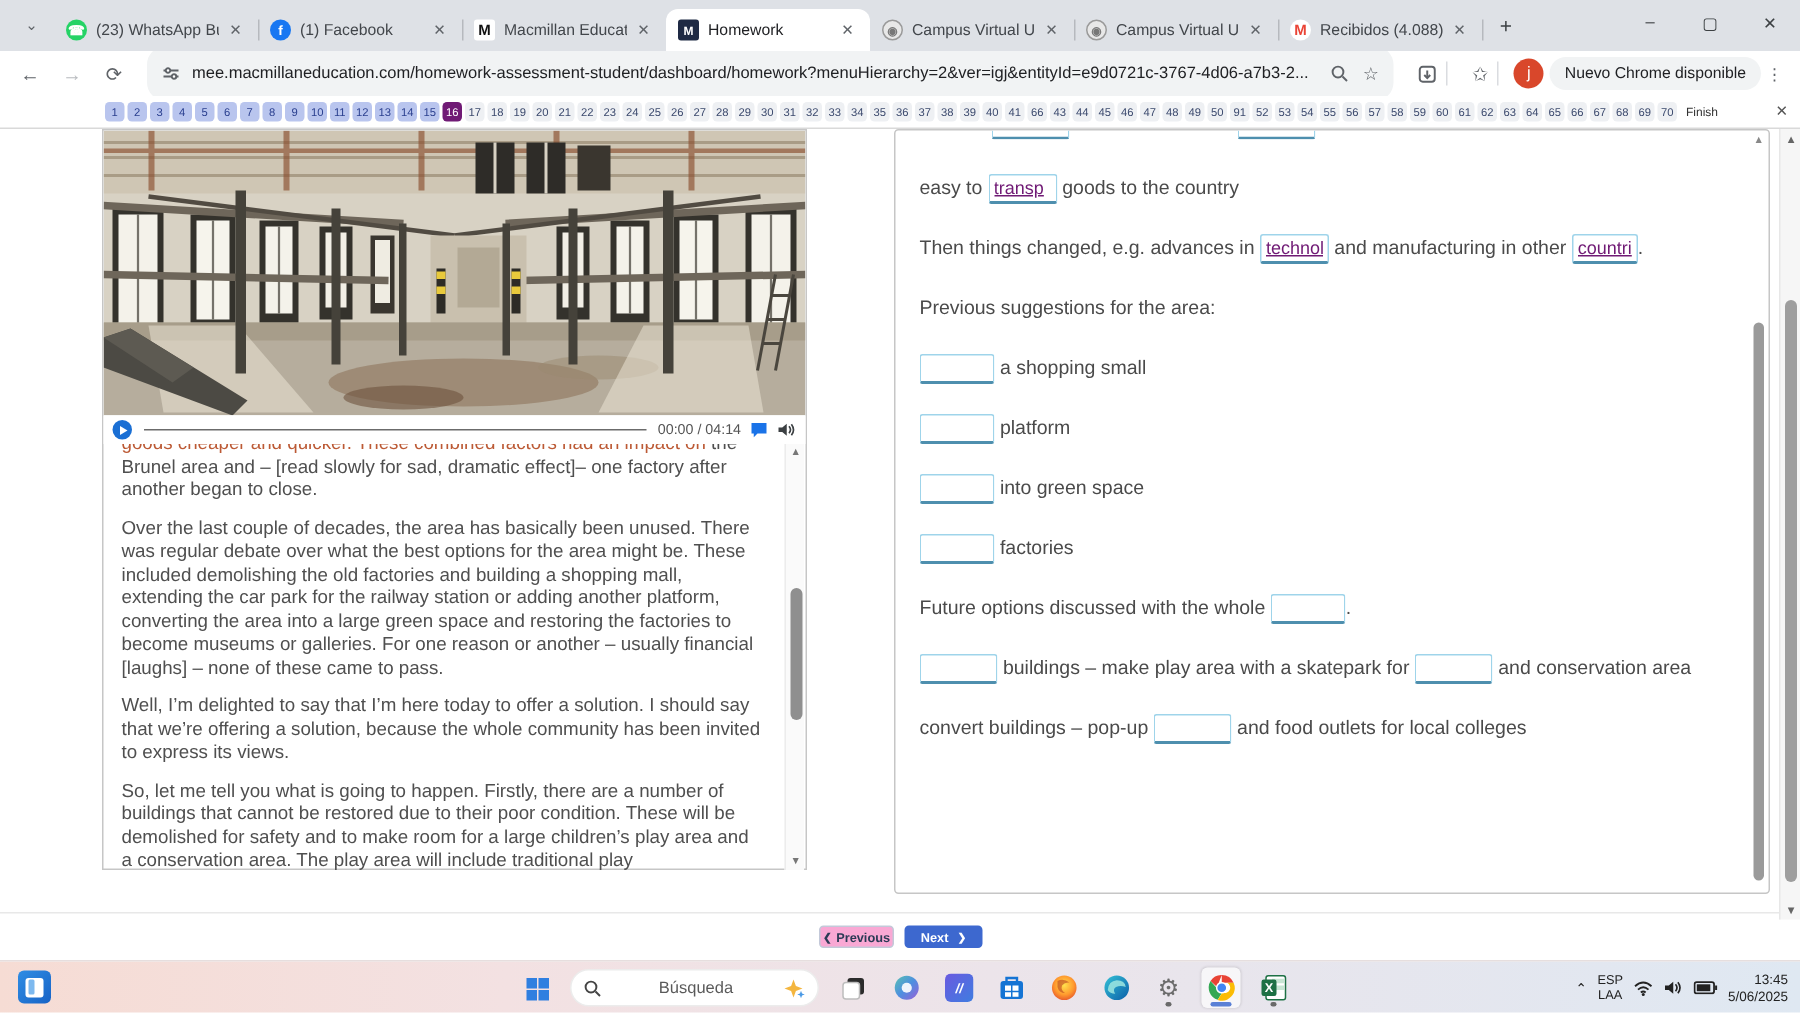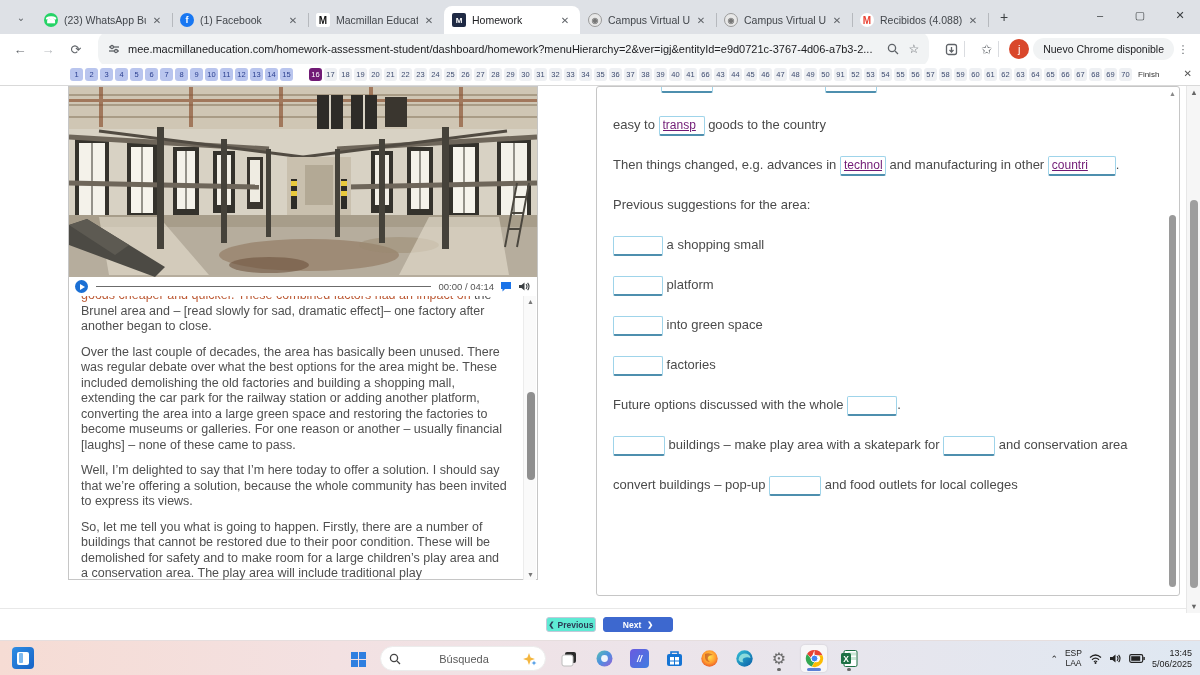--- a/index.html
+++ b/index.html
@@ -29,21 +29,21 @@
   .bar-sep { width:1px; height:16px; background:#dadce0; margin:0 6px; }
   .avatar { width:20px; height:20px; border-radius:50%; background:#d9472b; color:#fff; font-size:11px; display:flex; align-items:center; justify-content:center; margin:0 4px; }
   .update-chip { height:22px; border-radius:11px; background:#f1f3f4; color:#202124; font-size:10.5px; display:flex; align-items:center; padding:0 10px; white-space:nowrap; }
   .kebab { width:18px; height:22px; display:flex; align-items:center; justify-content:center; color:#5f6368; font-size:11px; letter-spacing:0; }
 
   
   .qbar { position:relative; height:22px; background:#fff; border-bottom:1px solid #d9d9d9; display:flex; align-items:center; padding-left:70px; }
   .qcells { display:flex; gap:2px; align-items:center; }
   .qcell { width:13px; height:13px; border-radius:3px; background:#eef0f3; color:#3c4a6e; font-size:7.5px; display:flex; align-items:center; justify-content:center; }
   .qcell.done { background:#b9c5ee; color:#2a3f8f; }
-  .qcell.current { background:#701a75; color:#fff;margin-left:14px; }
+  .qcell.current { background:#701a75; color:#fff; }
   .qfinish { font-size:8px; color:#333; margin-left:6px; }
   .qclose { position:absolute; right:8px; top:4px; color:#555; font-size:10px; }
 
   
   .page { position:relative; height:554px; background:#fff; }
 
   .lcard { position:absolute; left:68px; top:0; width:470px; height:494px; border:1px solid #c6c6c6; background:#fff; }
   .poster { position:absolute; left:0; top:0; width:468px; height:190px; overflow:hidden; }
   .controls { position:absolute; left:0; top:190px; width:468px; height:19px; display:flex; align-items:center; padding:0 6px; background:#fff; }
   .playbtn { width:13px; height:13px; border-radius:50%; background:#1a6fd4; position:relative; flex:0 0 13px; }
@@ -67,22 +67,22 @@
   .exinput { display:inline-block; height:20px; border:1px solid #9fd4ea; border-bottom:2px solid #4e8fae; border-radius:2px; font-family:"Liberation Sans",sans-serif; font-size:12px; color:#701a75; padding:0 3px; vertical-align:middle; background:#fff; overflow:hidden;text-decoration:underline; }
   .exsp { display:inline-block; }
   .rscroll-up { position:absolute; right:3px; top:3px; font-size:7px; color:#888; }
   .rscroll-thumb { position:absolute; right:3px; top:128px; width:7px; height:372px; border-radius:4px; background:#9a9a9a; }
 
   .pagescroll { position:absolute; right:0; top:0; width:14px; height:527px; background:#f6f6f6; border-left:1px solid #e7e7e7; }
   .pagescroll .arr { position:absolute; left:0; width:14px; text-align:center; font-size:7.5px; color:#666; }
   .pagescroll .thumb { position:absolute; left:3px; width:8px; border-radius:4px; background:#9e9e9e; top:114px; height:388px; }
 
   .footer-div { position:absolute; left:0; right:14px; top:522px; height:1px; background:#e8e8e8; }
-  .btn-prev { position:absolute; left:546px; top:531px; width:50px; height:15px; background:#5eead4; border:1px solid #c3c9d9; border-radius:3px; font-size:8.5px; color:#2b3a55; display:flex; align-items:center; justify-content:center; gap:3px; font-weight:bold; }
-  .btn-next { position:absolute; left:603px; top:531px; width:70px; height:15px; background:#3d68cf; border:1px solid #3d68cf; border-radius:3px; font-size:8.5px; color:#fff; display:flex; align-items:center; justify-content:center; gap:6px; font-weight:bold; }
+  .btn-prev { position:absolute; left:546px; top:531px; width:50px; height:15px; background:#f9a8d4; border:1px solid #c3c9d9; border-radius:3px; font-size:8.5px; color:#2b3a55; display:flex; align-items:center; justify-content:center; gap:3px; font-weight:bold; }
+  .btn-next { position:absolute; left:603px; top:531px; width:52px; height:15px; background:#3d68cf; border:1px solid #3d68cf; border-radius:3px; font-size:8.5px; color:#fff; display:flex; align-items:center; justify-content:center; gap:6px; font-weight:bold; }
   .chev { font-size:7px; }
 
   
   .taskbar { position:absolute; left:0; bottom:0; width:1200px; height:35px; background:linear-gradient(90deg,#f6dcd4 0%,#f3e1e2 28%,#ece4ea 55%,#dfe8f2 100%); border-top:1px solid #e6dede; display:flex; align-items:center; }
   .corner-app { position:absolute; left:12px; top:6px; width:22px; height:22px; border-radius:4px; background:linear-gradient(135deg,#2f8de4,#1763c6); display:flex; align-items:center; justify-content:center; }
   .corner-app .pane { width:12px; height:13px; background:#fff; border-radius:2px; position:relative; }
   .corner-app .pane::before { content:""; position:absolute; left:1.5px; top:1.5px; width:4px; height:10px; background:#7db9ef; border-radius:1px; }
   .startbtn { position:absolute; left:347px; top:7px; width:22px; height:22px; display:flex; align-items:center; justify-content:center; }
   .winlogo { width:15px; height:15px; display:grid; grid-template-columns:7px 7px; grid-template-rows:7px 7px; gap:1px; }
   .winlogo span { background:#2f7fe0; }
@@ -414,21 +414,21 @@
       <div class="arr" style="top:2px;">▲</div>
       <div class="thumb" style="top:96px;height:88px;"></div>
       <div class="arr" style="bottom:2px;">▼</div>
     </div>
   </div>
 
   <div class="rcard">
     <div id="exercise">
         <div class="exline clipped"><span class="exsp" style="width: 48px;"></span><input class="exinput" style="width: 52px;"><span class="exsp" style="width: 112px;"></span><input class="exinput" style="width: 52px;"></div>
         <div class="exline"><span>easy to </span><input class="exinput" value="transp" style="width: 46px;"><span> goods to the country</span></div>
-        <div class="exline"><span>Then things changed, e.g. advances in </span><input class="exinput" value="technol" style="width: 46px;"><span> and manufacturing in other </span><input class="exinput" value="countri" style="width: 68px;"><span>.</span></div>
+        <div class="exline"><span>Then things changed, e.g. advances in </span><input class="exinput" value="technol" style="width: 46px;"><span> and manufacturing in other </span><input class="exinput" value="countri" style="width: 44px;"><span>.</span></div>
         <div class="exline"><span>Previous suggestions for the area:</span></div>
         <div class="exline"><input class="exinput" style="width: 50px;"><span> a shopping small</span></div>
         <div class="exline"><input class="exinput" style="width: 50px;"><span> platform</span></div>
         <div class="exline"><input class="exinput" style="width: 50px;"><span> into green space</span></div>
         <div class="exline"><input class="exinput" style="width: 50px;"><span> factories</span></div>
         <div class="exline"><span>Future options discussed with the whole </span><input class="exinput" style="width: 50px;"><span>.</span></div>
         <div class="exline"><input class="exinput" style="width: 52px;"><span> buildings – make play area with a skatepark for </span><input class="exinput" style="width: 52px;"><span> and conservation area</span></div>
         <div class="exline"><span>convert buildings – pop-up </span><input class="exinput" style="width: 52px;"><span> and food outlets for local colleges</span></div>
       </div>
     <div class="rscroll-up">▲</div>

